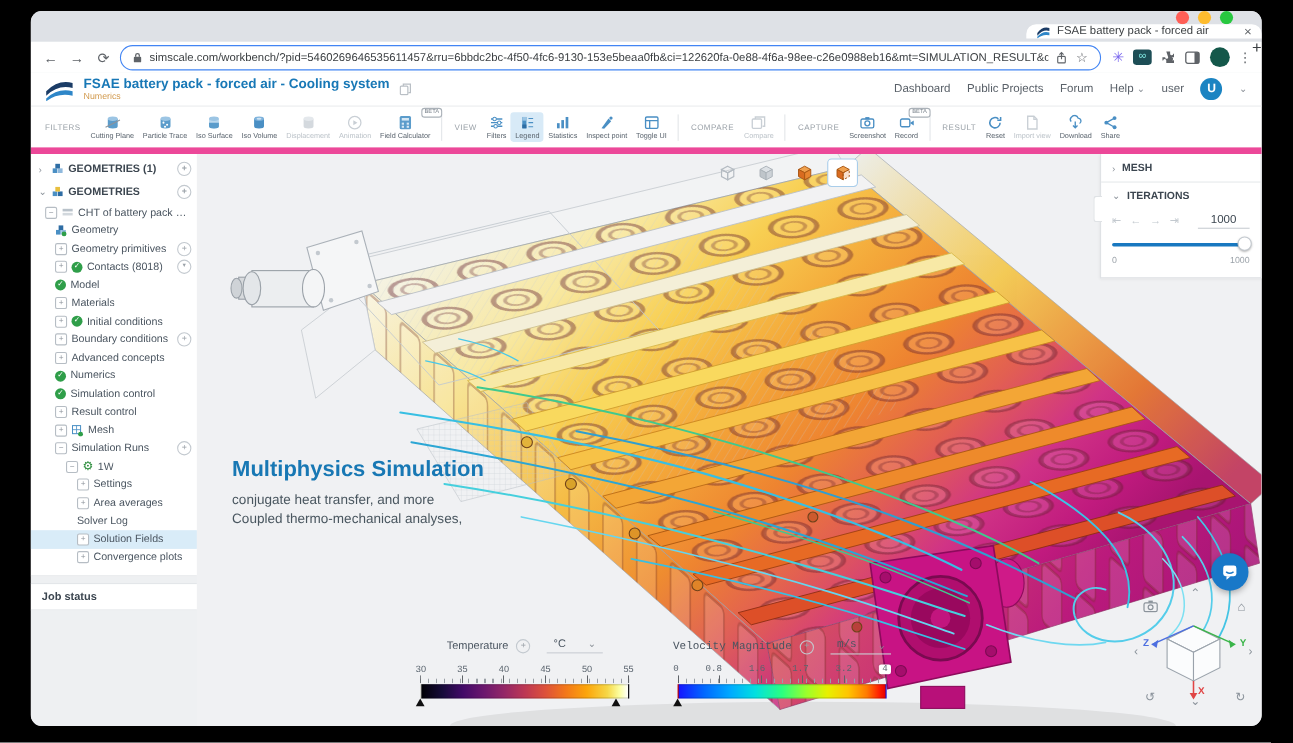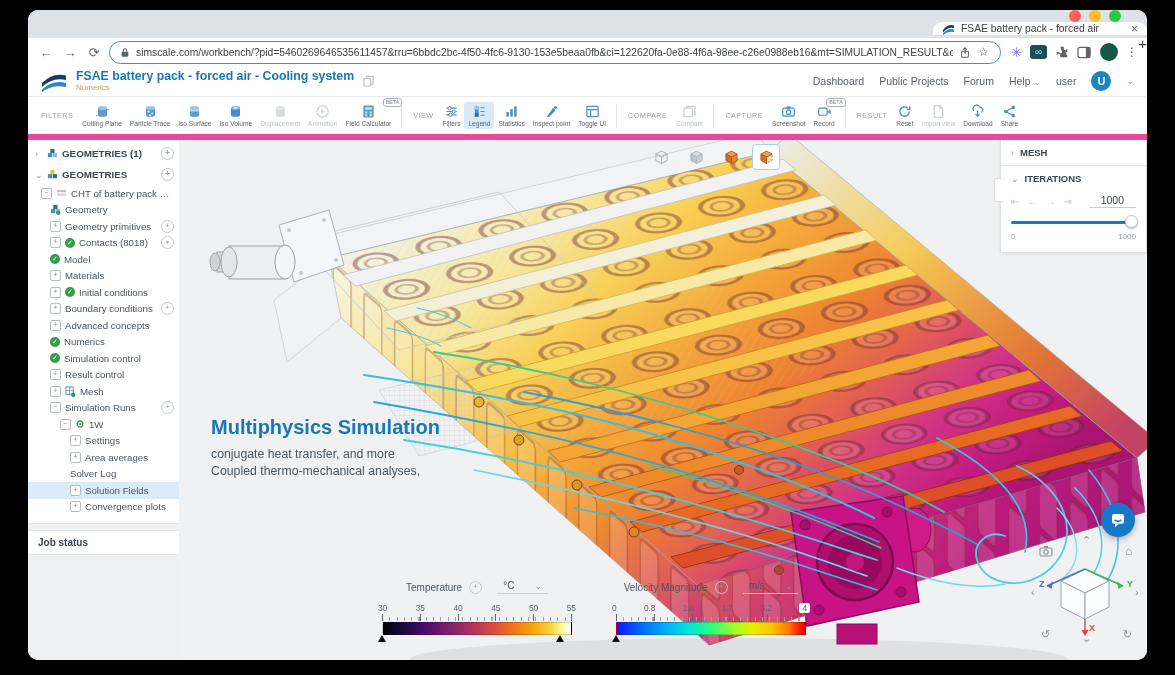--- a/index.html
+++ b/index.html
@@ -69,21 +69,21 @@
   .modebar{position:absolute;left:468px;top:4px;display:flex;gap:7px;align-items:center;}
   .modebtn{width:26px;height:24px;border-radius:4px;display:flex;align-items:center;justify-content:center;background:transparent;border:1px solid transparent;}
   .modebtn.msel{background:#fff;border:1px solid #a9cdea;}
 
   .promo{position:absolute;left:32px;top:276px;}
   .promo .hline{font-size:20px;font-weight:bold;color:#1878b4;margin:0 0 7px;}
   .promo .sline{font-size:12.3px;color:#49565f;line-height:1.35;}
 
   .legend{position:absolute;bottom:24px;width:208px;display:flex;flex-direction:column;align-items:center;}
   .legend-temp{left:194px;}
-  .legend-vel{left:428px;}
+  .legend-vel{left:428px;font-family:Liberation Mono, monospace;}
   .lrow1{display:flex;align-items:center;gap:7px;font-size:10px;color:#4a5560;margin-bottom:9px;}
   .linfo{width:11px;height:11px;border:1px solid #c3c9cf;border-radius:50%;font-size:8px;color:#9aa1a8;text-align:center;line-height:10px;flex:none;}
   .lunit{display:flex;align-items:center;gap:20px;border-bottom:1px solid #c9ced3;padding:0 6px 2px;margin-left:8px;}
   .lticks{width:198px;display:flex;justify-content:space-between;font-size:8.3px;color:#5a646e;margin-bottom:1px;text-align:center;}
   .chip{background:#fff;padding:0 3px;border-radius:2px;box-shadow:0 0 3px rgba(0,0,0,.25);}
   .lruler{width:190px;height:7px;position:relative;margin-bottom:1px;}
   .lminor{position:absolute;bottom:0;left:0;width:100%;height:4px;background:repeating-linear-gradient(90deg,#9aa0a6 0 1px,transparent 1px 7.3px);}
   .lmajor{position:absolute;bottom:0;left:0;width:100%;height:7px;background:repeating-linear-gradient(90deg,#5f6368 0 1px,transparent 1px 37.8px);}
   .lbar{width:190px;height:13px;border:1px solid rgba(0,0,0,.18);box-sizing:border-box;}
   .bar-temp{background:linear-gradient(90deg,#000004,#160b39 10%,#420a68 20%,#6a176e 30%,#932667 40%,#bc3754 50%,#dd513a 60%,#f37819 70%,#fca50a 80%,#f6d746 90%,#fcffa4 96%,#ffffff);}

